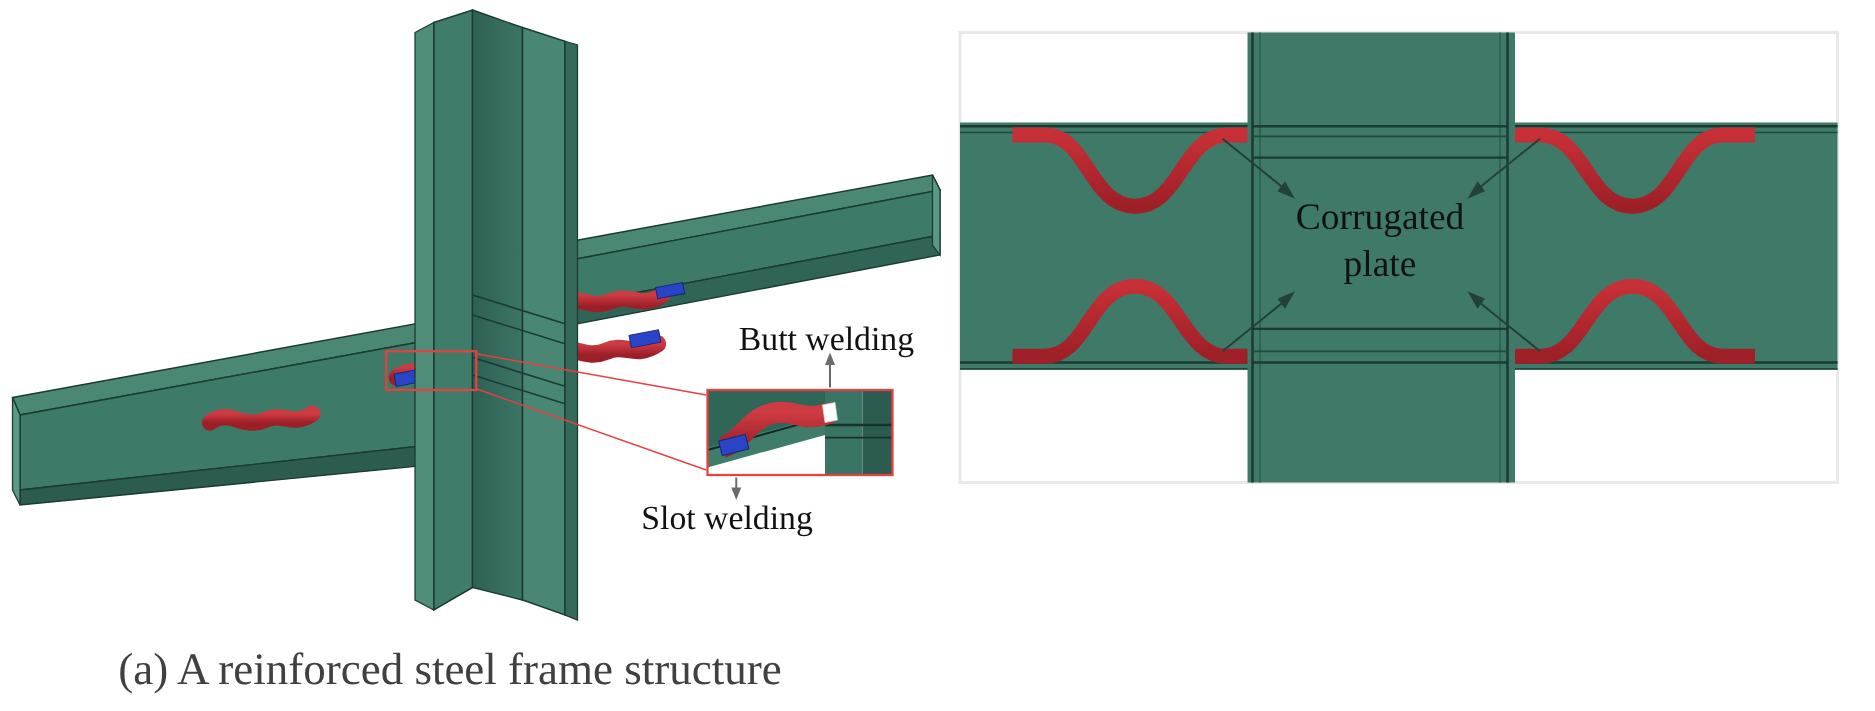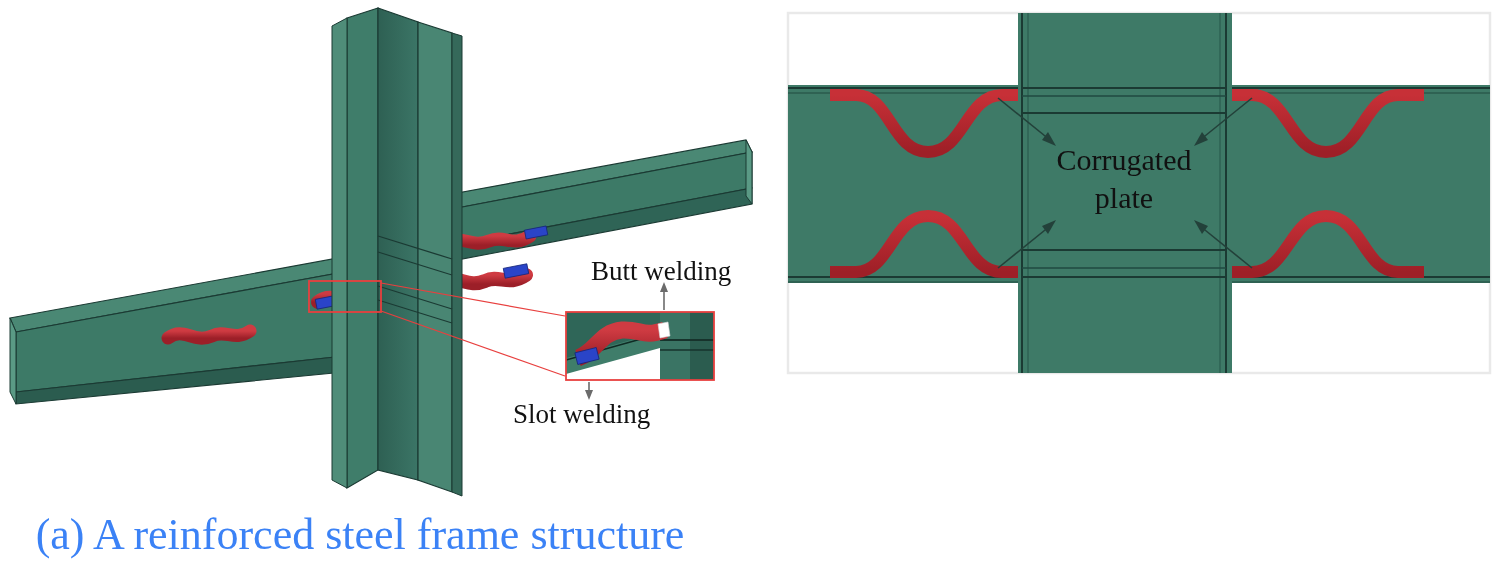--- a/index.html
+++ b/index.html
@@ -19,30 +19,30 @@
     left: 0; top: 0;
     width: 1500px;
     height: 569px;
   }
   .panel {
     position: absolute;
     top: 0;
     height: 500px;
   }
   #panel-a { left: 0;   width: 760px; }
-  #panel-b { left: 760px; width: 740px; }
+  #panel-b { left: 740px; width: 740px; margin-top: 13px; }
 
   .caption {
     position: absolute;
     top: 505px;
     height: 60px;
     line-height: 60px;
     text-align: center;
-    font-size: 44px;
-    color: #3b82f6;
+    font-size: 36px;
+    color: #404040;
     font-family: "Liberation Serif", "DejaVu Serif", serif;
     white-space: nowrap;
   }
   #caption-a { left: 0;   width: 720px; }
   #caption-b { left: 722px; width: 778px; }
 
   .svgwrap { position: absolute; left: 0; top: 0; }
 
   .annot-text {
     font-family: "Liberation Serif", "DejaVu Serif", serif;

